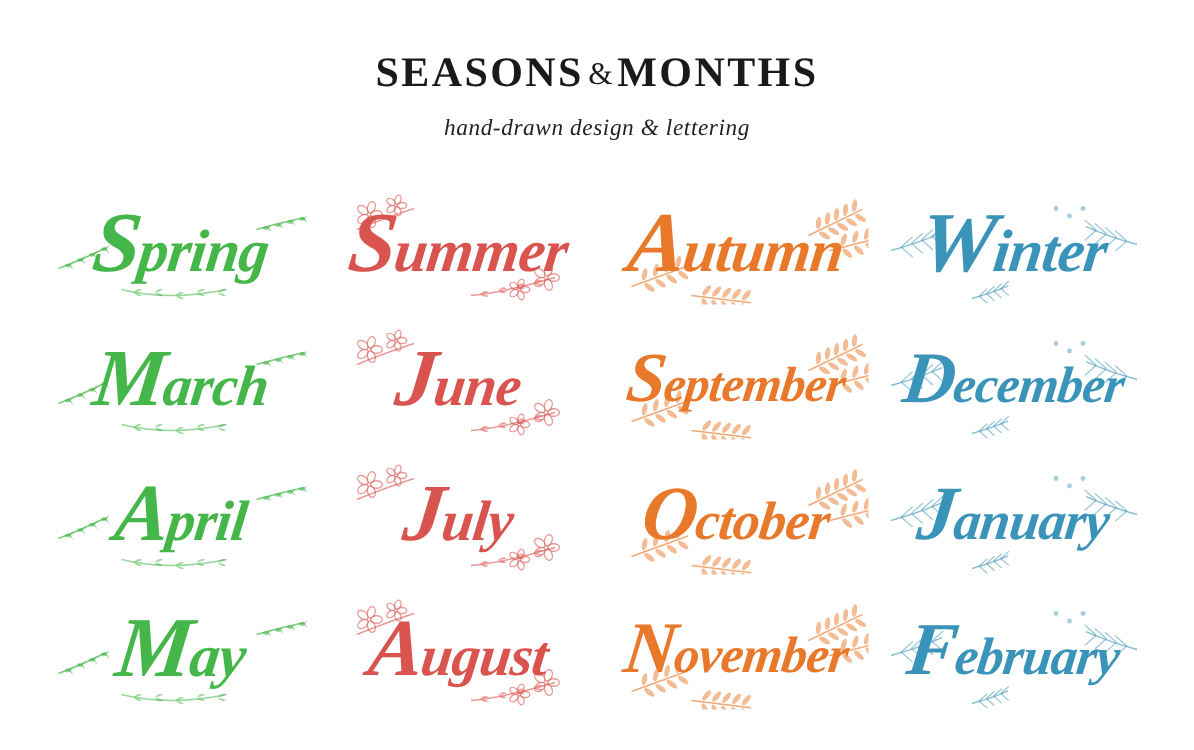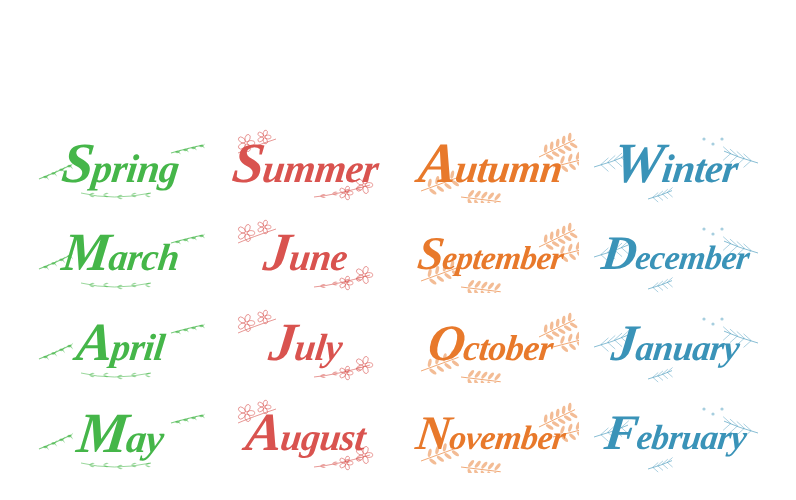--- a/index.html
+++ b/index.html
@@ -95,20 +95,24 @@
     height: 80px;
     pointer-events: none;
   }
 </style>
 </head>
 <body>
 
 <div id="canvas">
 
   <div id="header">
+    <div id="title">
+      <span>SEASONS</span><span class="amp">&amp;</span><span>MONTHS</span>
+    </div>
+    <div id="subtitle">hand-drawn design &amp; lettering</div>
   </div>
 
   <div id="grid">
       <div class="cell">
         <div class="art">
           <svg class="svgwrap" viewBox="0 0 176 80">
             <g>
               <path d="M6,56 Q22,50 38,42" stroke="#45b649" fill="none" stroke-width="1.1" opacity="0.7"></path>
               <path d="M10,54 Q13.071538966616306,50.15 16.14307793323261,57.35597877022942
                          Q13.071538966616306,53.65 10,54 Z" fill="#45b649" opacity="0.55"></path>

